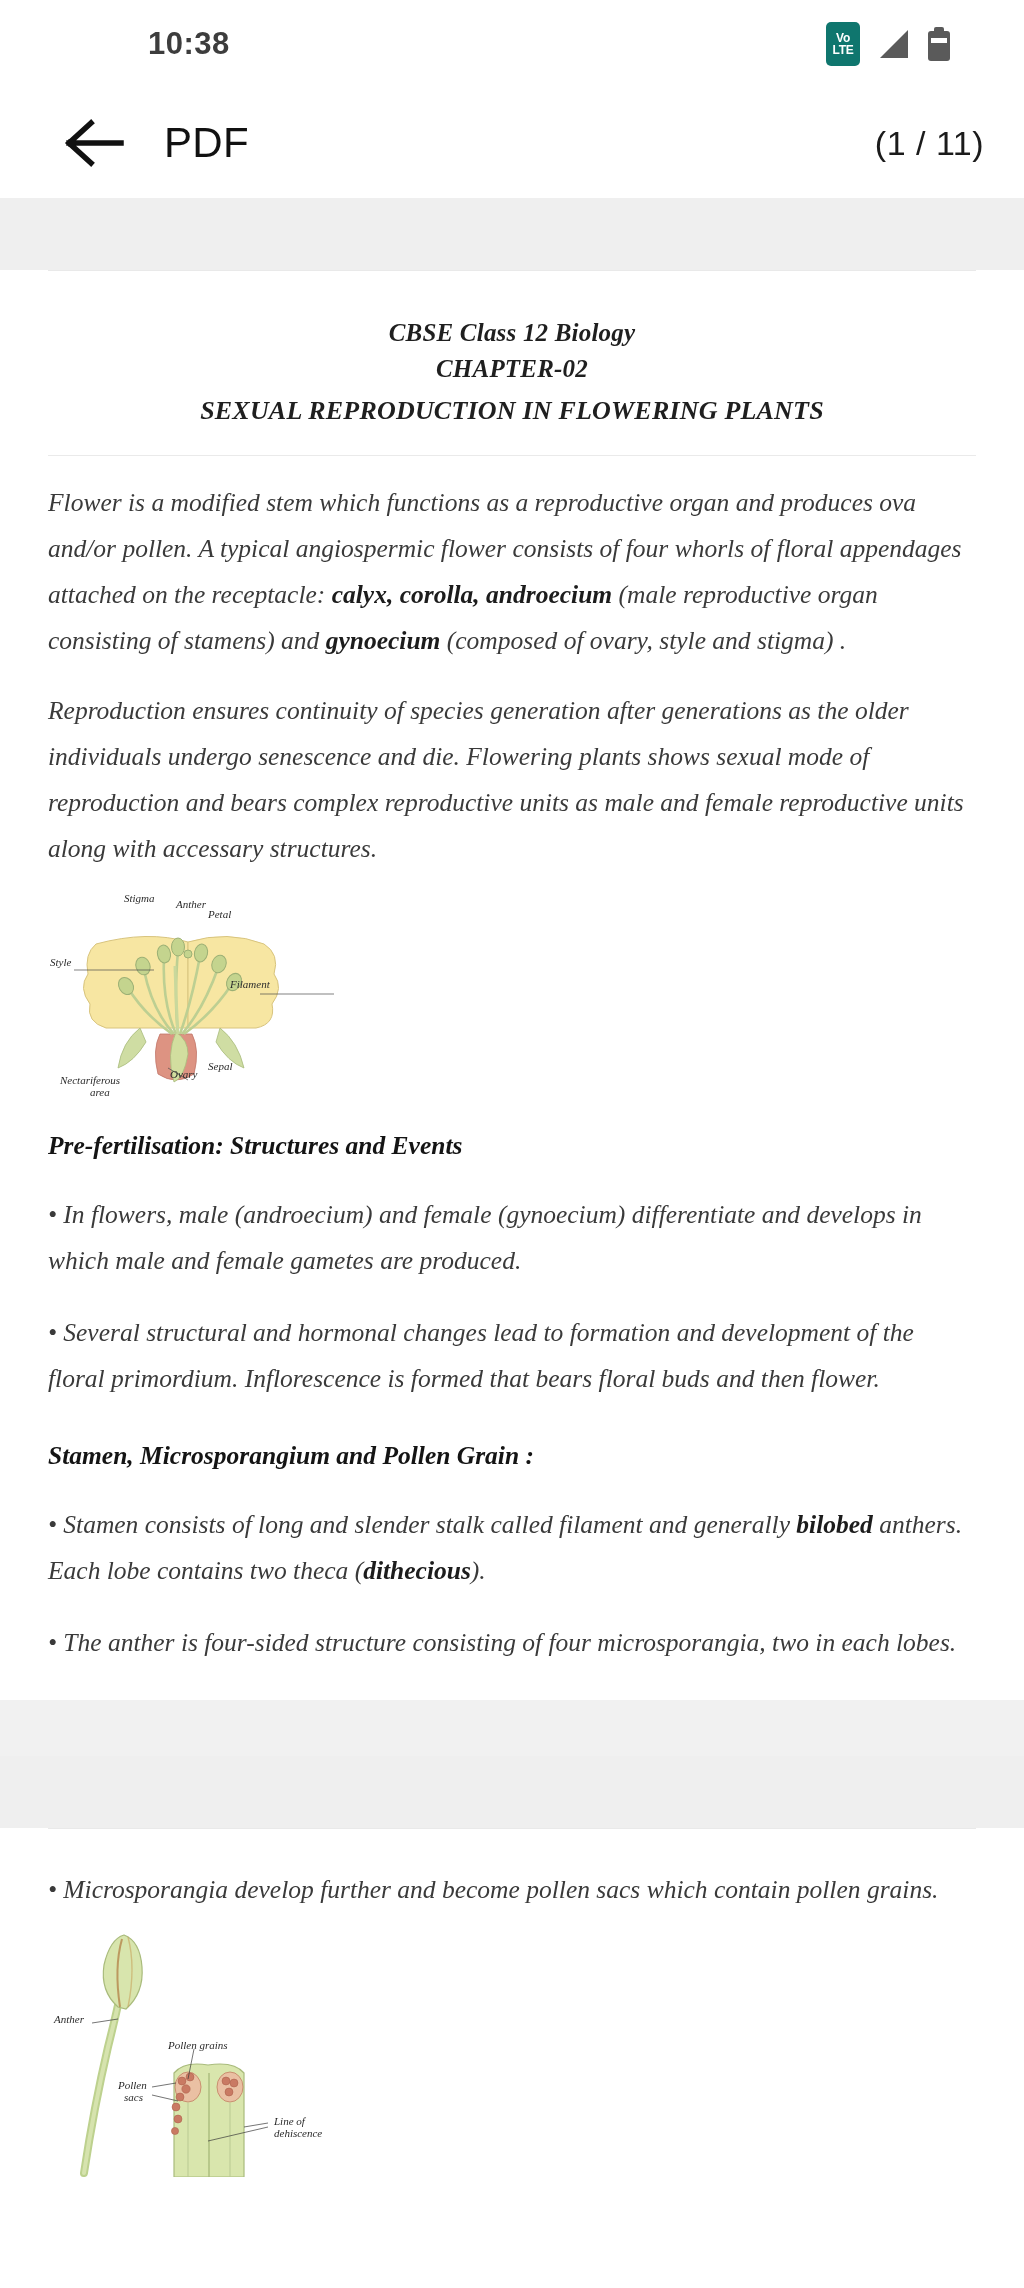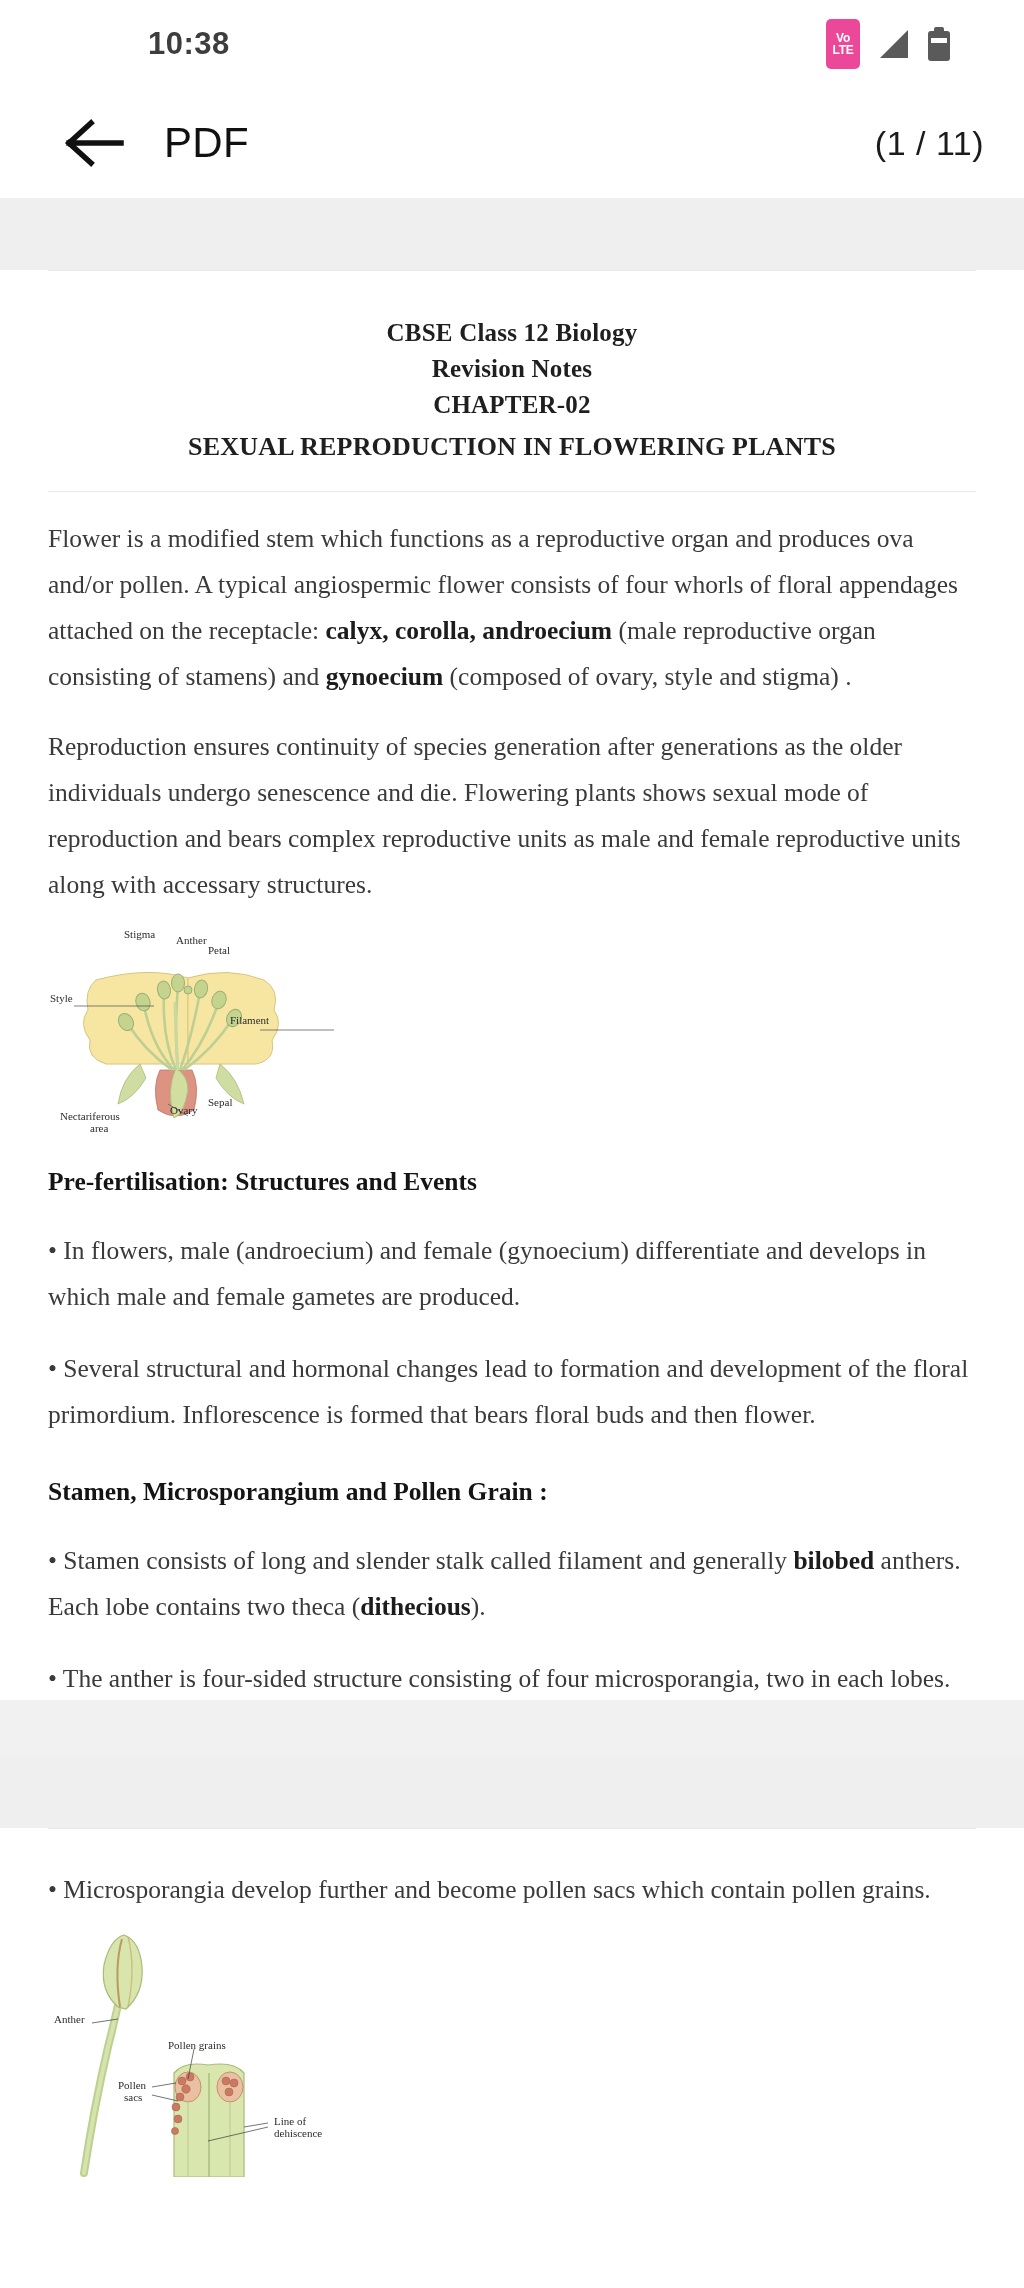--- a/index.html
+++ b/index.html
@@ -19,22 +19,22 @@
     padding:0 44px 0 0;
     position:relative;
   }
   .status-clock{
     font-size:31px; color:#3d3d3d; letter-spacing:.5px;
     font-family:"Liberation Sans", sans-serif;
     margin-left:148px; font-weight:700;
   }
   .status-icons{ display:flex; align-items:center; gap:18px; margin-right:30px; }
   .volte-icon{
-    width:34px; height:50px; border-radius:5px;
-    background:#ec4899; color:#fff;
+    width:34px; height:44px; border-radius:5px;
+    background:#0f766e; color:#fff;
     display:flex; flex-direction:column;
     align-items:center; justify-content:center;
     line-height:1; padding:2px 0;
   }
   .volte-icon span{ font-size:12px; font-weight:700; letter-spacing:-.3px; }
   .signal-icon{ width:32px; height:30px; }
   .battery-icon{ width:22px; height:34px; position:relative; }
   .battery-body{
     position:absolute; left:0; top:4px;
     width:22px; height:30px; background:#5a5a5a; border-radius:3px;
@@ -90,20 +90,21 @@
 
   .page-rule{
     border-top:1px solid #e9e9e9;
     margin:72px 0 0 0;
   }
 
   
   .doc{
     font-family:"Liberation Serif", serif;
     color:#2e2e2e;
+    font-style:italic;
   }
   .doc-title-block{
     text-align:center;
     margin-top:44px;
   }
   .doc-title-line{
     font-weight:700;
     font-size:25px;
     line-height:36px;
     color:#1f1f1f;
@@ -192,21 +193,20 @@
 
 <div class="viewer">
 
   <div class="pdf-page page-one">
     <div class="doc">
 
       <div class="page-rule"></div>
 
       <div class="doc-title-block">
         <div class="doc-title-line">CBSE Class 12 Biology</div>
-        <div class="doc-title-line">Revision Notes</div>
         <div class="doc-title-line">CHAPTER-02</div>
         <div class="doc-title-line main">SEXUAL REPRODUCTION IN FLOWERING PLANTS</div>
       </div>
 
       <div class="title-rule"></div>
 
       <p class="doc-para">
         <span>Flower is a modified stem which functions as a reproductive organ and produces ova and/or pollen. A typical angiospermic flower consists of four whorls of floral appendages attached on the receptacle: </span><b>calyx, corolla, androecium</b><span> (male reproductive organ consisting of stamens) and </span><b>gynoecium</b><span> (composed of ovary, style and stigma) .</span>
       </p>
 

